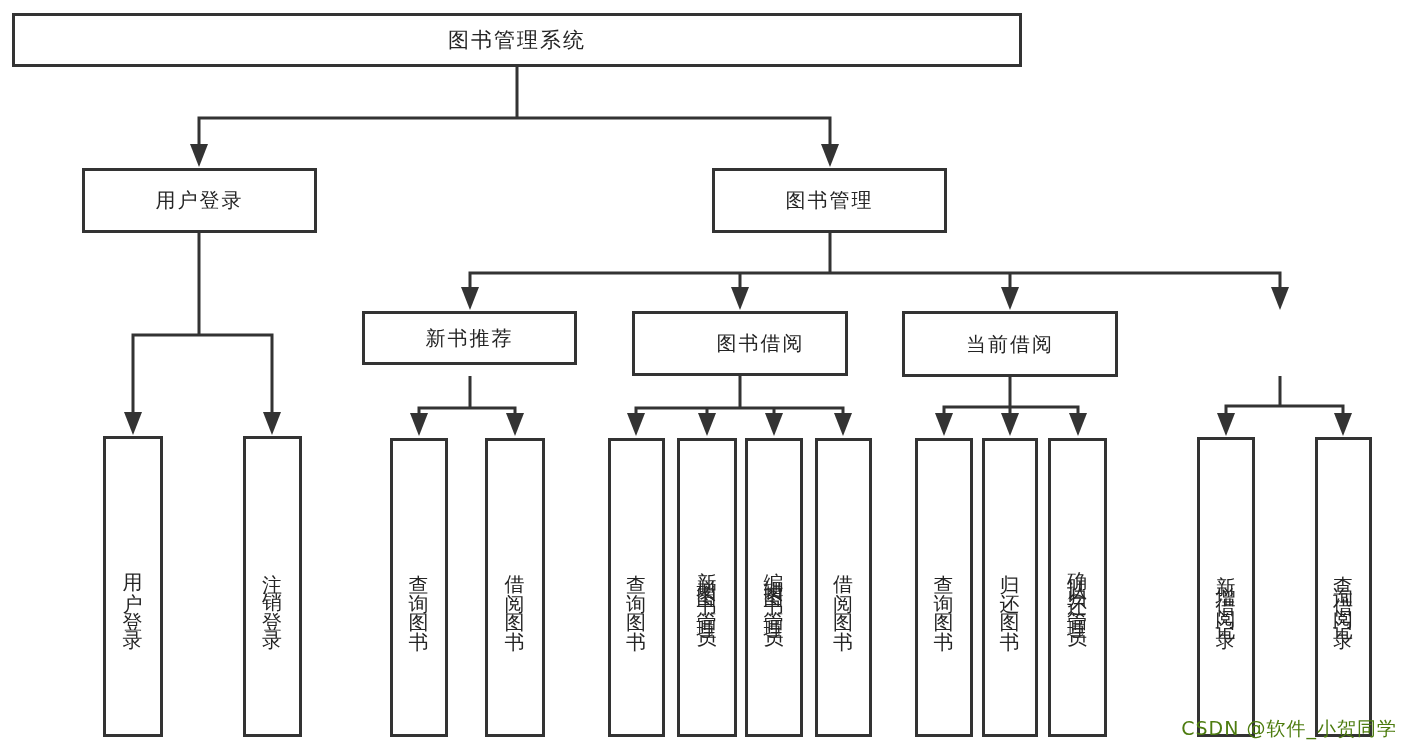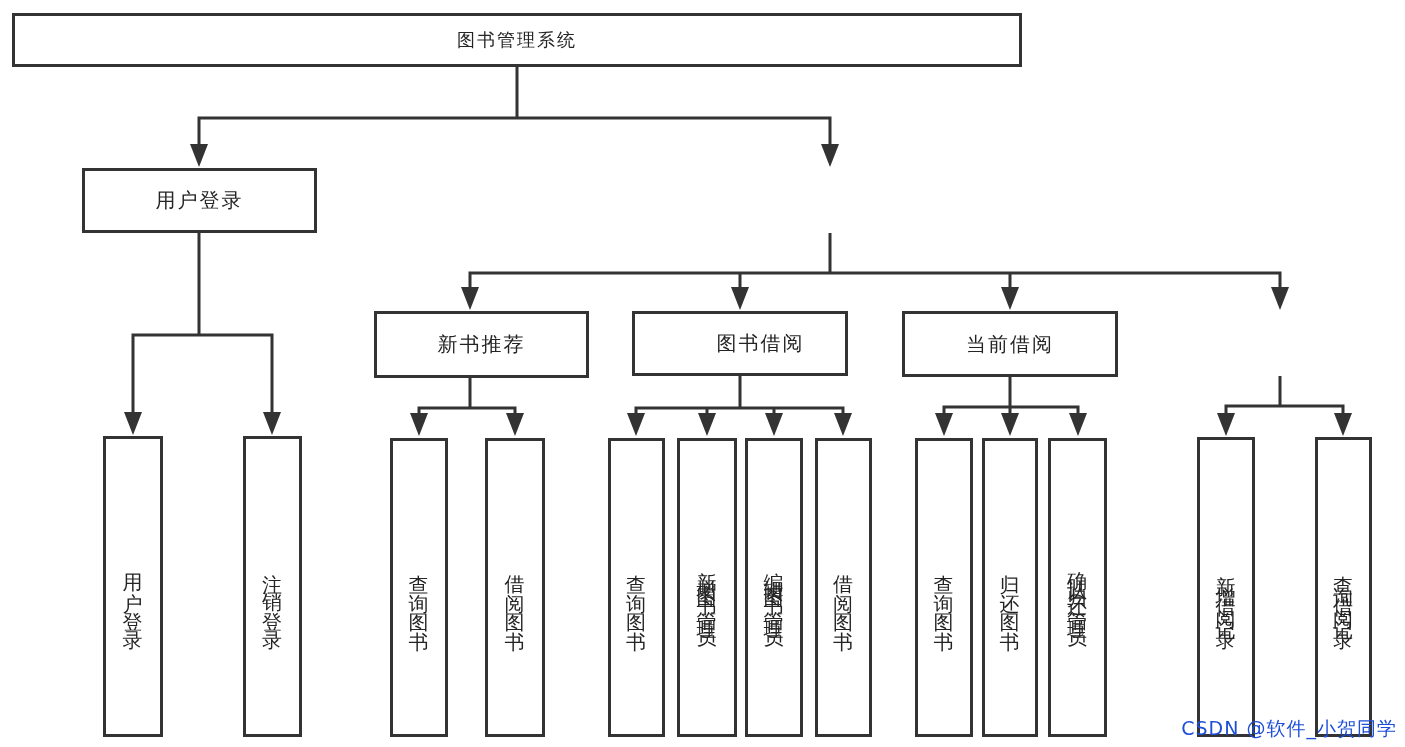--- a/index.html
+++ b/index.html
@@ -23,21 +23,21 @@
     background: #ffffff;
     border: 3px solid #333333;
     display: flex;
     align-items: center;
     justify-content: center;
     color: #242424;
     font-size: 20px;
     letter-spacing: 2px;
     white-space: nowrap;
   }
-  .box.title { font-size: 18px; }
+  .box.title { font-size: 21px; }
   .vbox {
     position: absolute;
     box-sizing: border-box;
     background: #ffffff;
     border: 3px solid #333333;
     display: flex;
     align-items: center;
     justify-content: center;
     color: #242424;
     font-size: 20px;
@@ -48,21 +48,21 @@
     line-height: 1;
   }
   .sp-4 { letter-spacing: 19px; margin-bottom: -19px; }
   .sp-6 { letter-spacing: 11px; margin-bottom: -11px; }
   .sp-9 { letter-spacing: 8px;  margin-bottom: -8px;  }
   #watermark {
     position: absolute;
     right: 8px;
     bottom: 5px;
     font-size: 19px;
-    color: #1d4ed8;
+    color: #4d7c0f;
     letter-spacing: 1px;
     z-index: 5;
   }
 </style>
 </head>
 <body>
 
 <div id="stage">
 
   <svg id="connectors" viewBox="0 0 1405 747" xmlns="http://www.w3.org/2000/svg">
@@ -101,22 +101,23 @@
       <polygon points="1001,413 1019,413 1010,436"></polygon>
       <polygon points="1069,413 1087,413 1078,436"></polygon>
       <polygon points="1217,413 1235,413 1226,436"></polygon>
       <polygon points="1334,413 1352,413 1343,436"></polygon>
     </g>
   </svg>
 
   <div class="box title" style="left:12px; top:13px; width:1010px; height:54px;">图书管理系统</div>
 
   <div class="box" style="left:82px; top:168px; width:235px; height:65px;">用户登录</div>
+  <div class="box" style="left:712px; top:168px; width:235px; height:65px;">图书管理</div>
 
-  <div class="box" style="left:362px; top:311px; width:215px; height:67px;margin-left:12px;">新书推荐</div>
+  <div class="box" style="left:362px; top:311px; width:215px; height:54px;">新书推荐</div>
   <div class="box" style="left:632px; top:311px; width:216px; height:65px;padding-left:41px;">图书借阅</div>
   <div class="box" style="left:902px; top:311px; width:216px; height:66px;">当前借阅</div>
 
   <div class="vbox" style="left:103px; top:436px; width:60px; height:301px;">
     <span class="vlabel sp-4">用户登录</span>
   </div>
   <div class="vbox" style="left:243px; top:436px; width:59px; height:301px;">
     <span class="vlabel sp-4">注销登录</span>
   </div>
 

